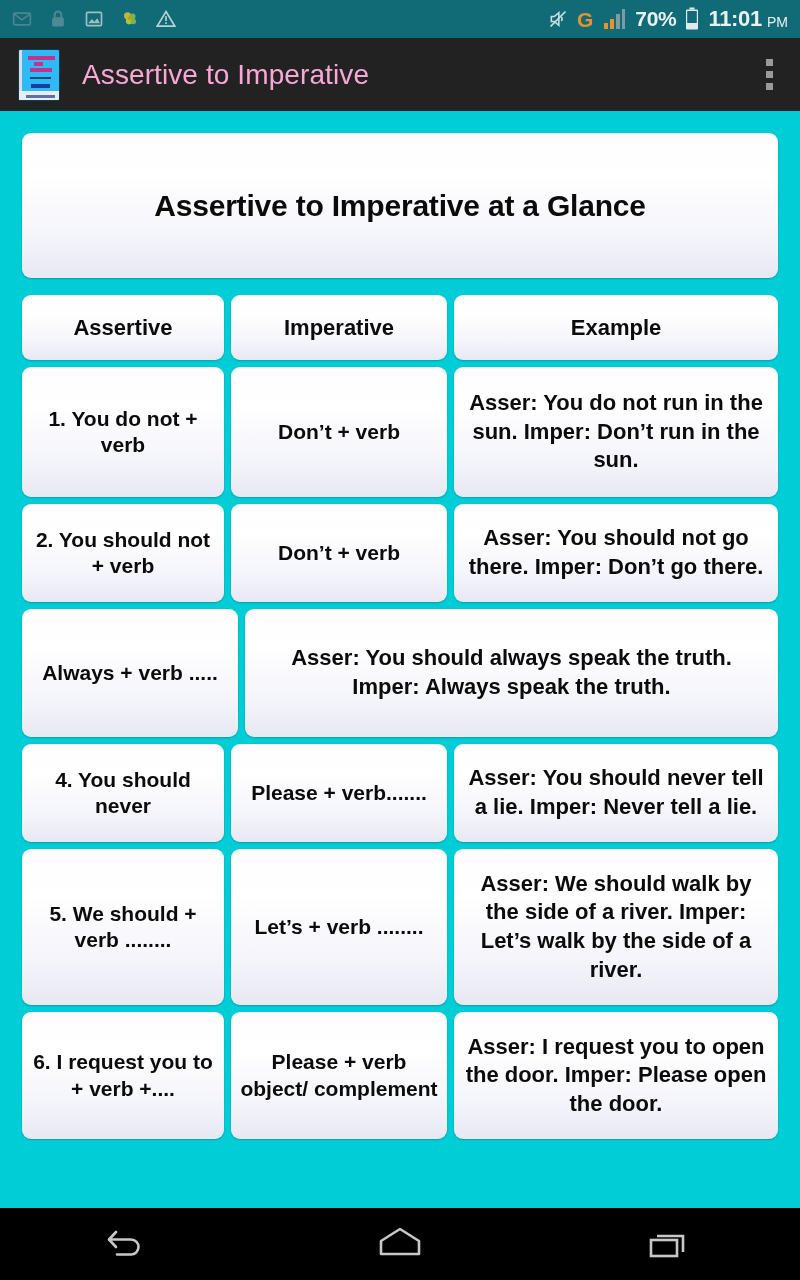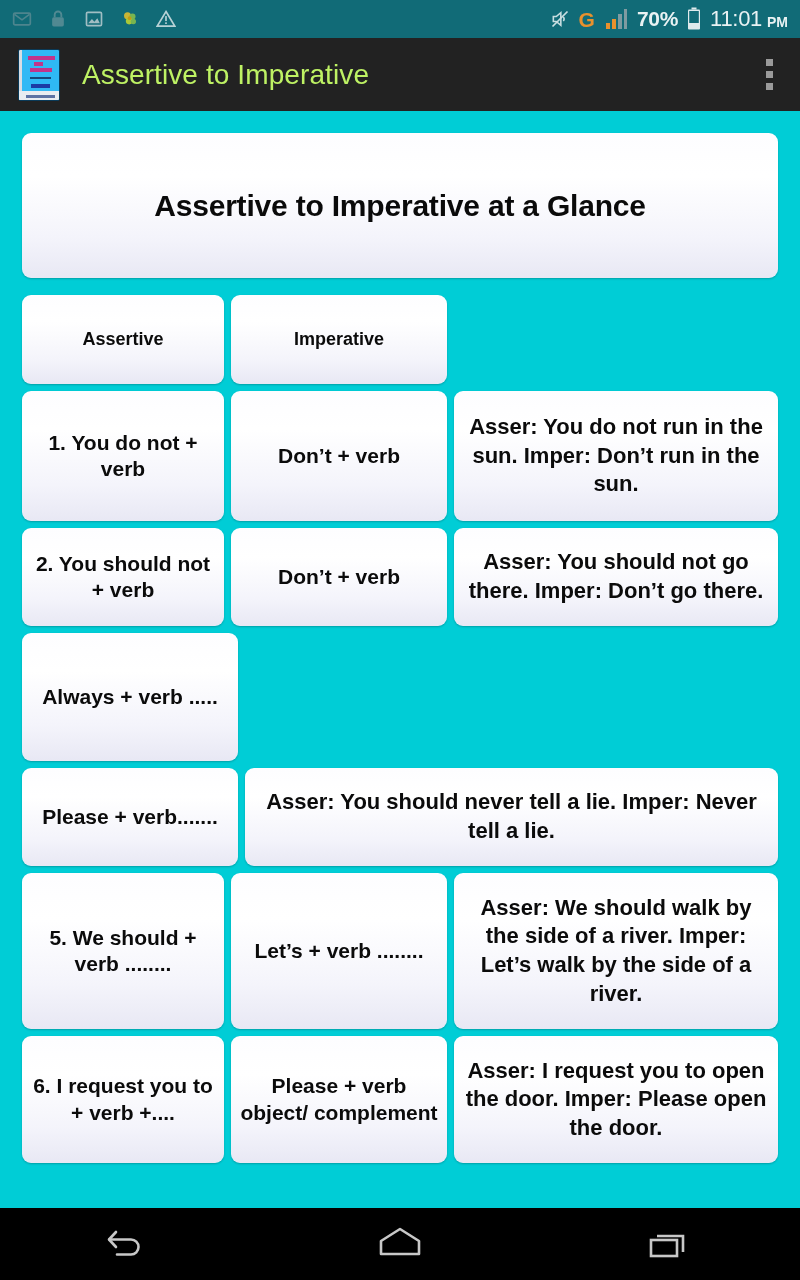--- a/index.html
+++ b/index.html
@@ -51,26 +51,26 @@
     line-height: 1;
     letter-spacing: 0;
   }
   #battery-pct {
     font-size: 21px;
     font-weight: bold;
     letter-spacing: -.3px;
   }
   #clock-time {
     font-size: 22px;
-    font-weight: normal;
+    font-weight: bold;
     letter-spacing: -.3px;
   }
   #clock-ampm {
     font-size: 14px;
-    font-weight: bold;
+    font-weight: normal;
     margin-left: -4px;
     align-self: flex-end;
     padding-bottom: 2px;
     text-align: right;
   }
 
   
   #app-bar {
     height: 73px;
     background: #222222;
@@ -91,21 +91,21 @@
   }
   #app-icon .bk-l1 { position:absolute; top:6px; left:9px; right:4px; height:4px; background:#d1267f; opacity:.9;}
   #app-icon .bk-l2 { position:absolute; top:12px; left:15px; width:9px; height:4px; background:#d1267f; opacity:.9;}
   #app-icon .bk-l3 { position:absolute; top:18px; left:11px; right:7px; height:4px; background:#d1267f; opacity:.9;}
   #app-icon .bk-l4 { position:absolute; top:27px; left:11px; right:8px; height:2px; background:#0f2d5c; opacity:.8;}
   #app-icon .bk-l5 { position:absolute; top:34px; left:12px; right:9px; height:4px; background:#1a2f9c; opacity:.9;}
   #app-icon .bk-base { position:absolute; bottom:0; left:0; right:0; height:9px; background:#e8edf1; }
   #app-icon .bk-base-t { position:absolute; bottom:2px; left:7px; right:4px; height:3px; background:#2d4a8a; opacity:.75; }
 
   #app-title {
-    color: #bef264;
+    color: #f9a8d4;
     font-size: 28px;
     margin-left: 22px;
     font-weight: normal;
     letter-spacing: .1px;
     white-space: nowrap;
   }
   #overflow-menu {
     margin-left: auto;
     width: 34px;
     height: 46px;
@@ -160,21 +160,21 @@
   .col-2 { width: 216px; flex: none; }
   .col-3 { flex: 1 1 auto; }
 
   .cell {
     padding: 8px 9px;
     font-size: 21px;
     font-weight: bold;
     color: #0b0b0b;
     line-height: 1.24;
   }
-  .head-row .cell { height: 89px; font-size: 18px; }
+  .head-row .cell { height: 65px; font-size: 22px; }
 
   .cell.example {
     font-size: 22px;
     line-height: 1.30;
     padding: 17px 10px;
   }
 
   .r1 .cell { height: 130px; }
   .r2 .cell { height: 98px; }
   .r3 .cell { height: 128px; }
@@ -276,41 +276,45 @@
 
   <div id="content">
 
     <div class="card" id="title-card">
       <div id="title-card-text">Assertive to Imperative at a Glance</div>
     </div>
 
     <div class="row head-row">
       <div class="card cell col-1">Assertive</div>
       <div class="card cell col-2">Imperative</div>
+      <div class="card cell col-3">Example</div>
     </div>
 
     <div class="row r1">
       <div class="card cell col-1">1. You do not  + verb</div>
       <div class="card cell col-2">Don’t + verb</div>
       <div class="card cell col-3 example">Asser:  You do not  run in the sun.
 Imper:  Don’t   run in  the sun.</div>
     </div>
 
     <div class="row r2">
       <div class="card cell col-1">2. You should not  + verb</div>
       <div class="card cell col-2">Don’t + verb</div>
       <div class="card cell col-3 example">Asser:  You should   not  go there.
 Imper:  Don’t  go  there.</div>
     </div>
 
     <div class="row r3">
       <div class="card cell col-2">Always + verb .....</div>
+      <div class="card cell col-3 example">Asser: You should  always speak the truth.
+Imper:  Always  speak the truth.</div>
     </div>
 
     <div class="row r4">
+      <div class="card cell col-1">4. You should never</div>
       <div class="card cell col-2">Please + verb.......</div>
       <div class="card cell col-3 example">Asser: You should   never tell a lie.
 Imper:  Never tell a lie.</div>
     </div>
 
     <div class="row r5">
       <div class="card cell col-1">5. We should + verb ........</div>
       <div class="card cell col-2">Let’s + verb ........</div>
       <div class="card cell col-3 example">Asser: We should walk by the side of a river.
 Imper: Let’s  walk by the side of a river.</div>

